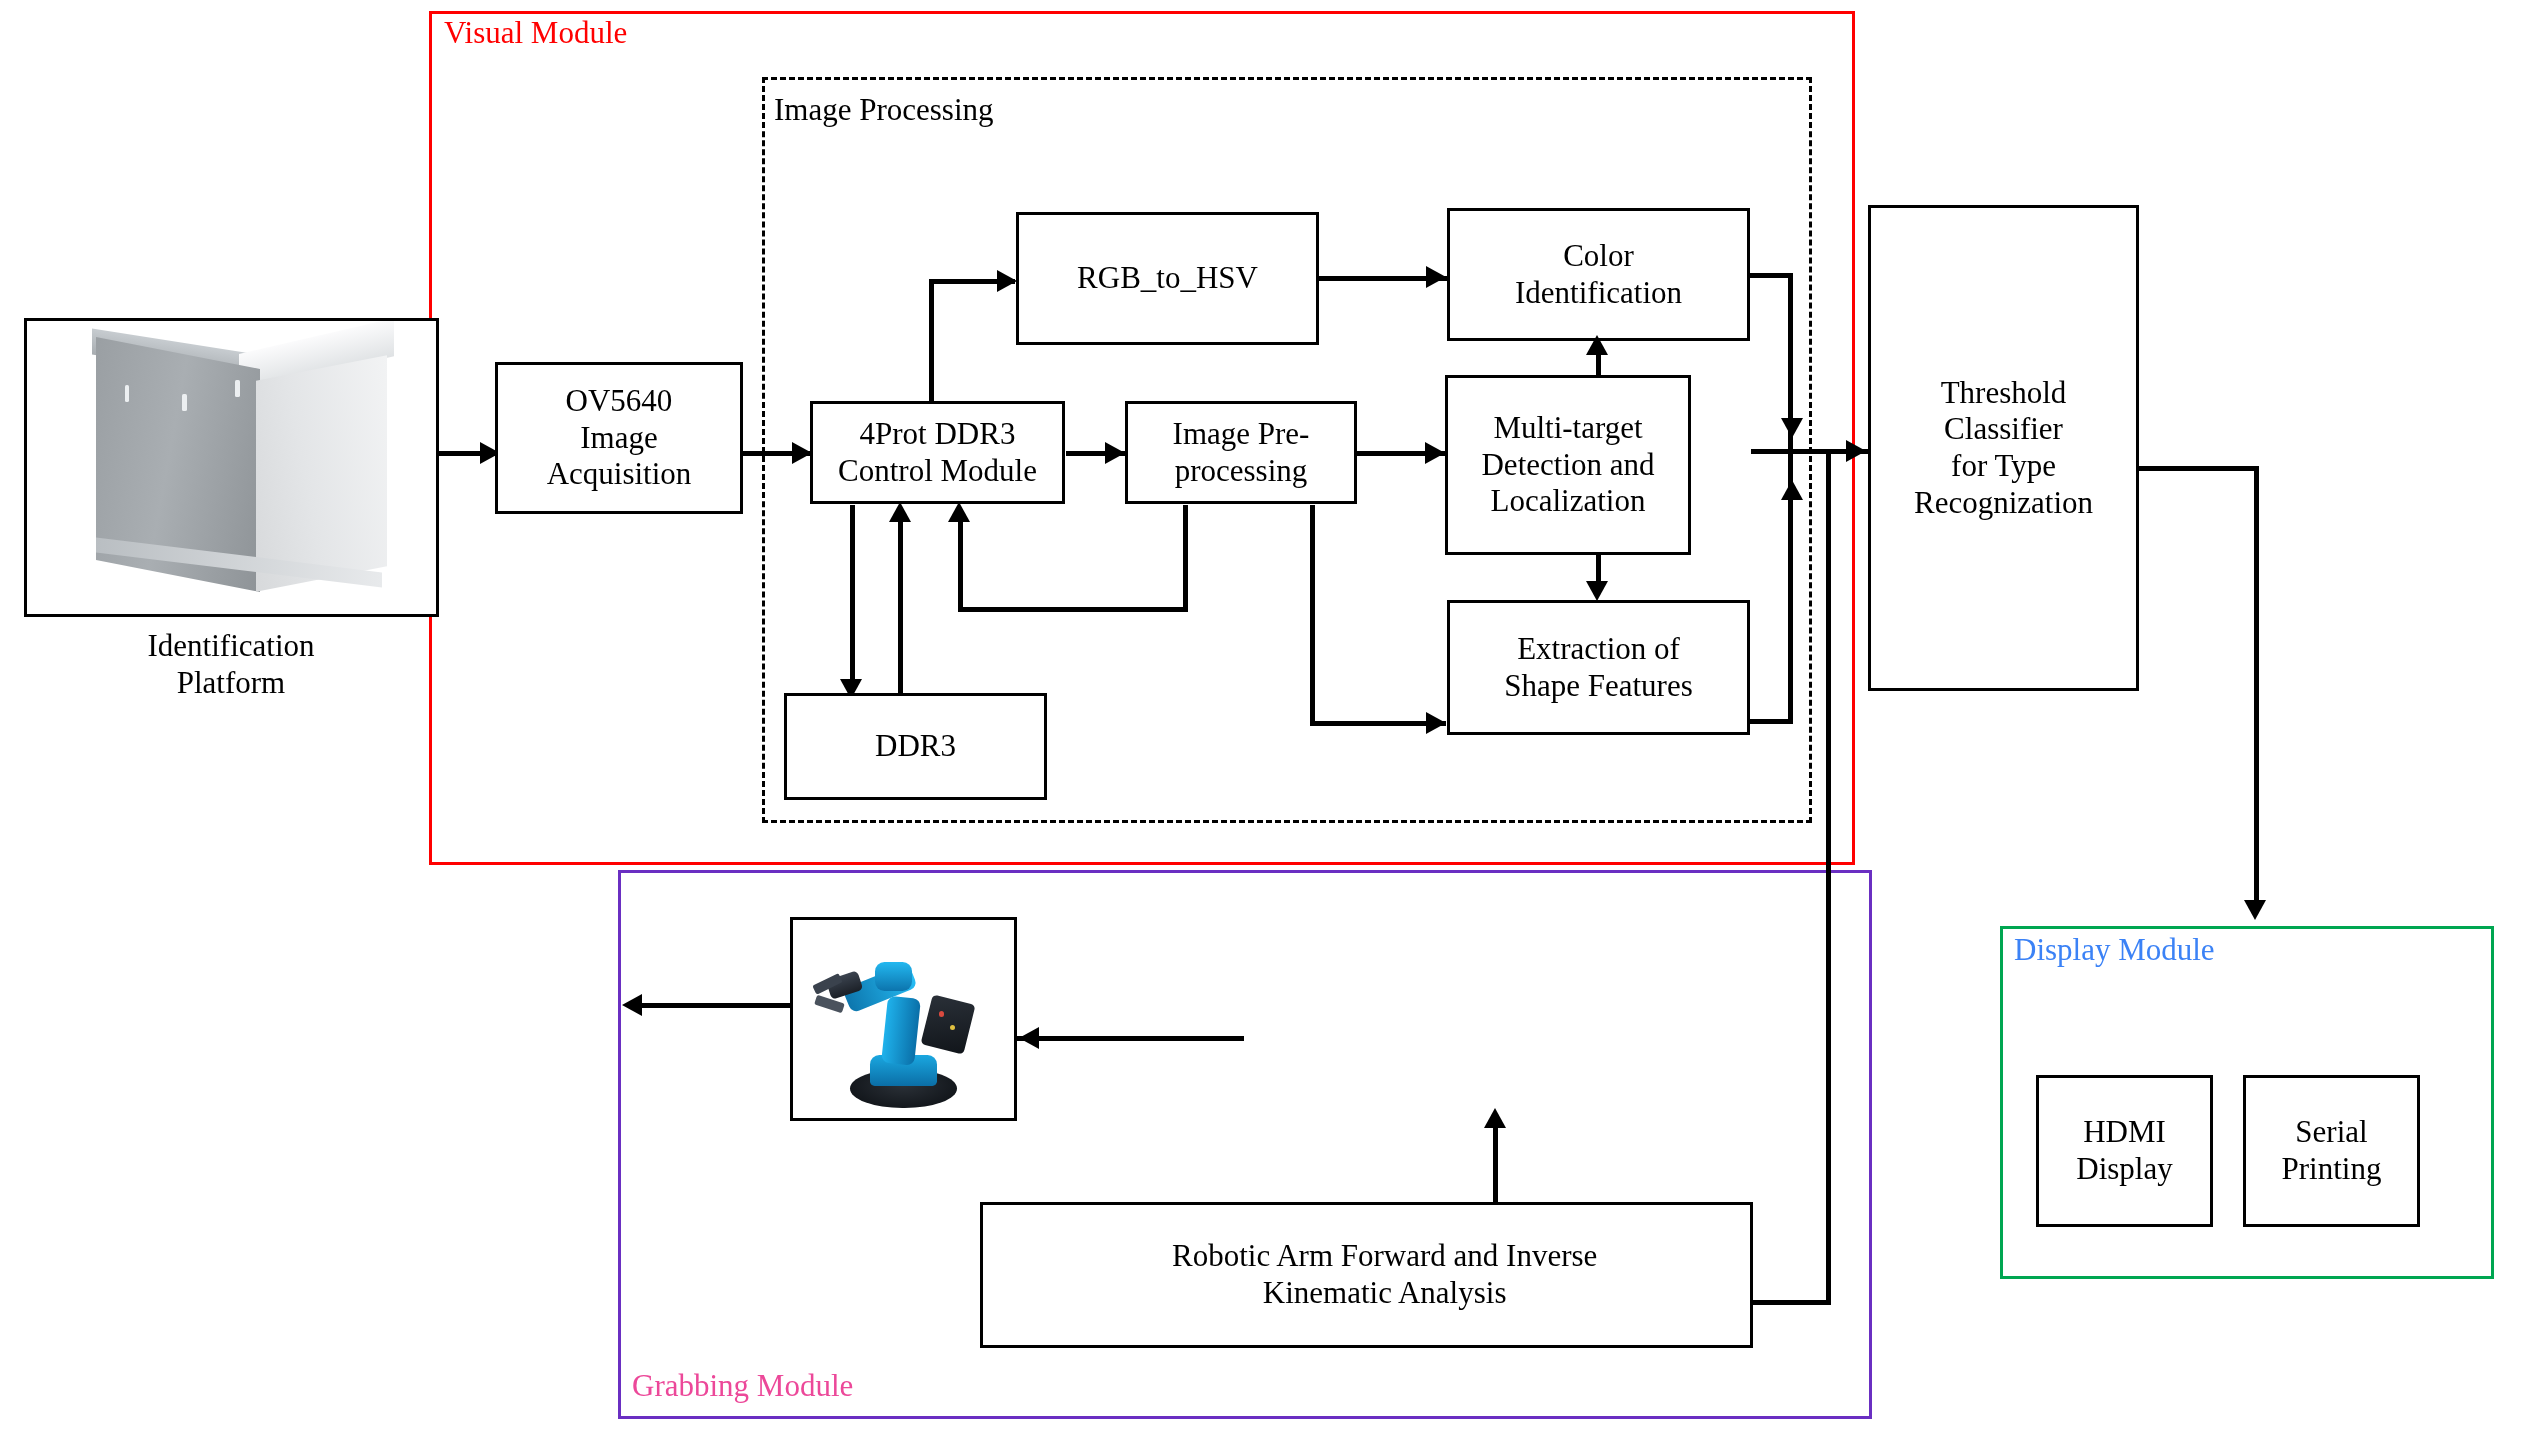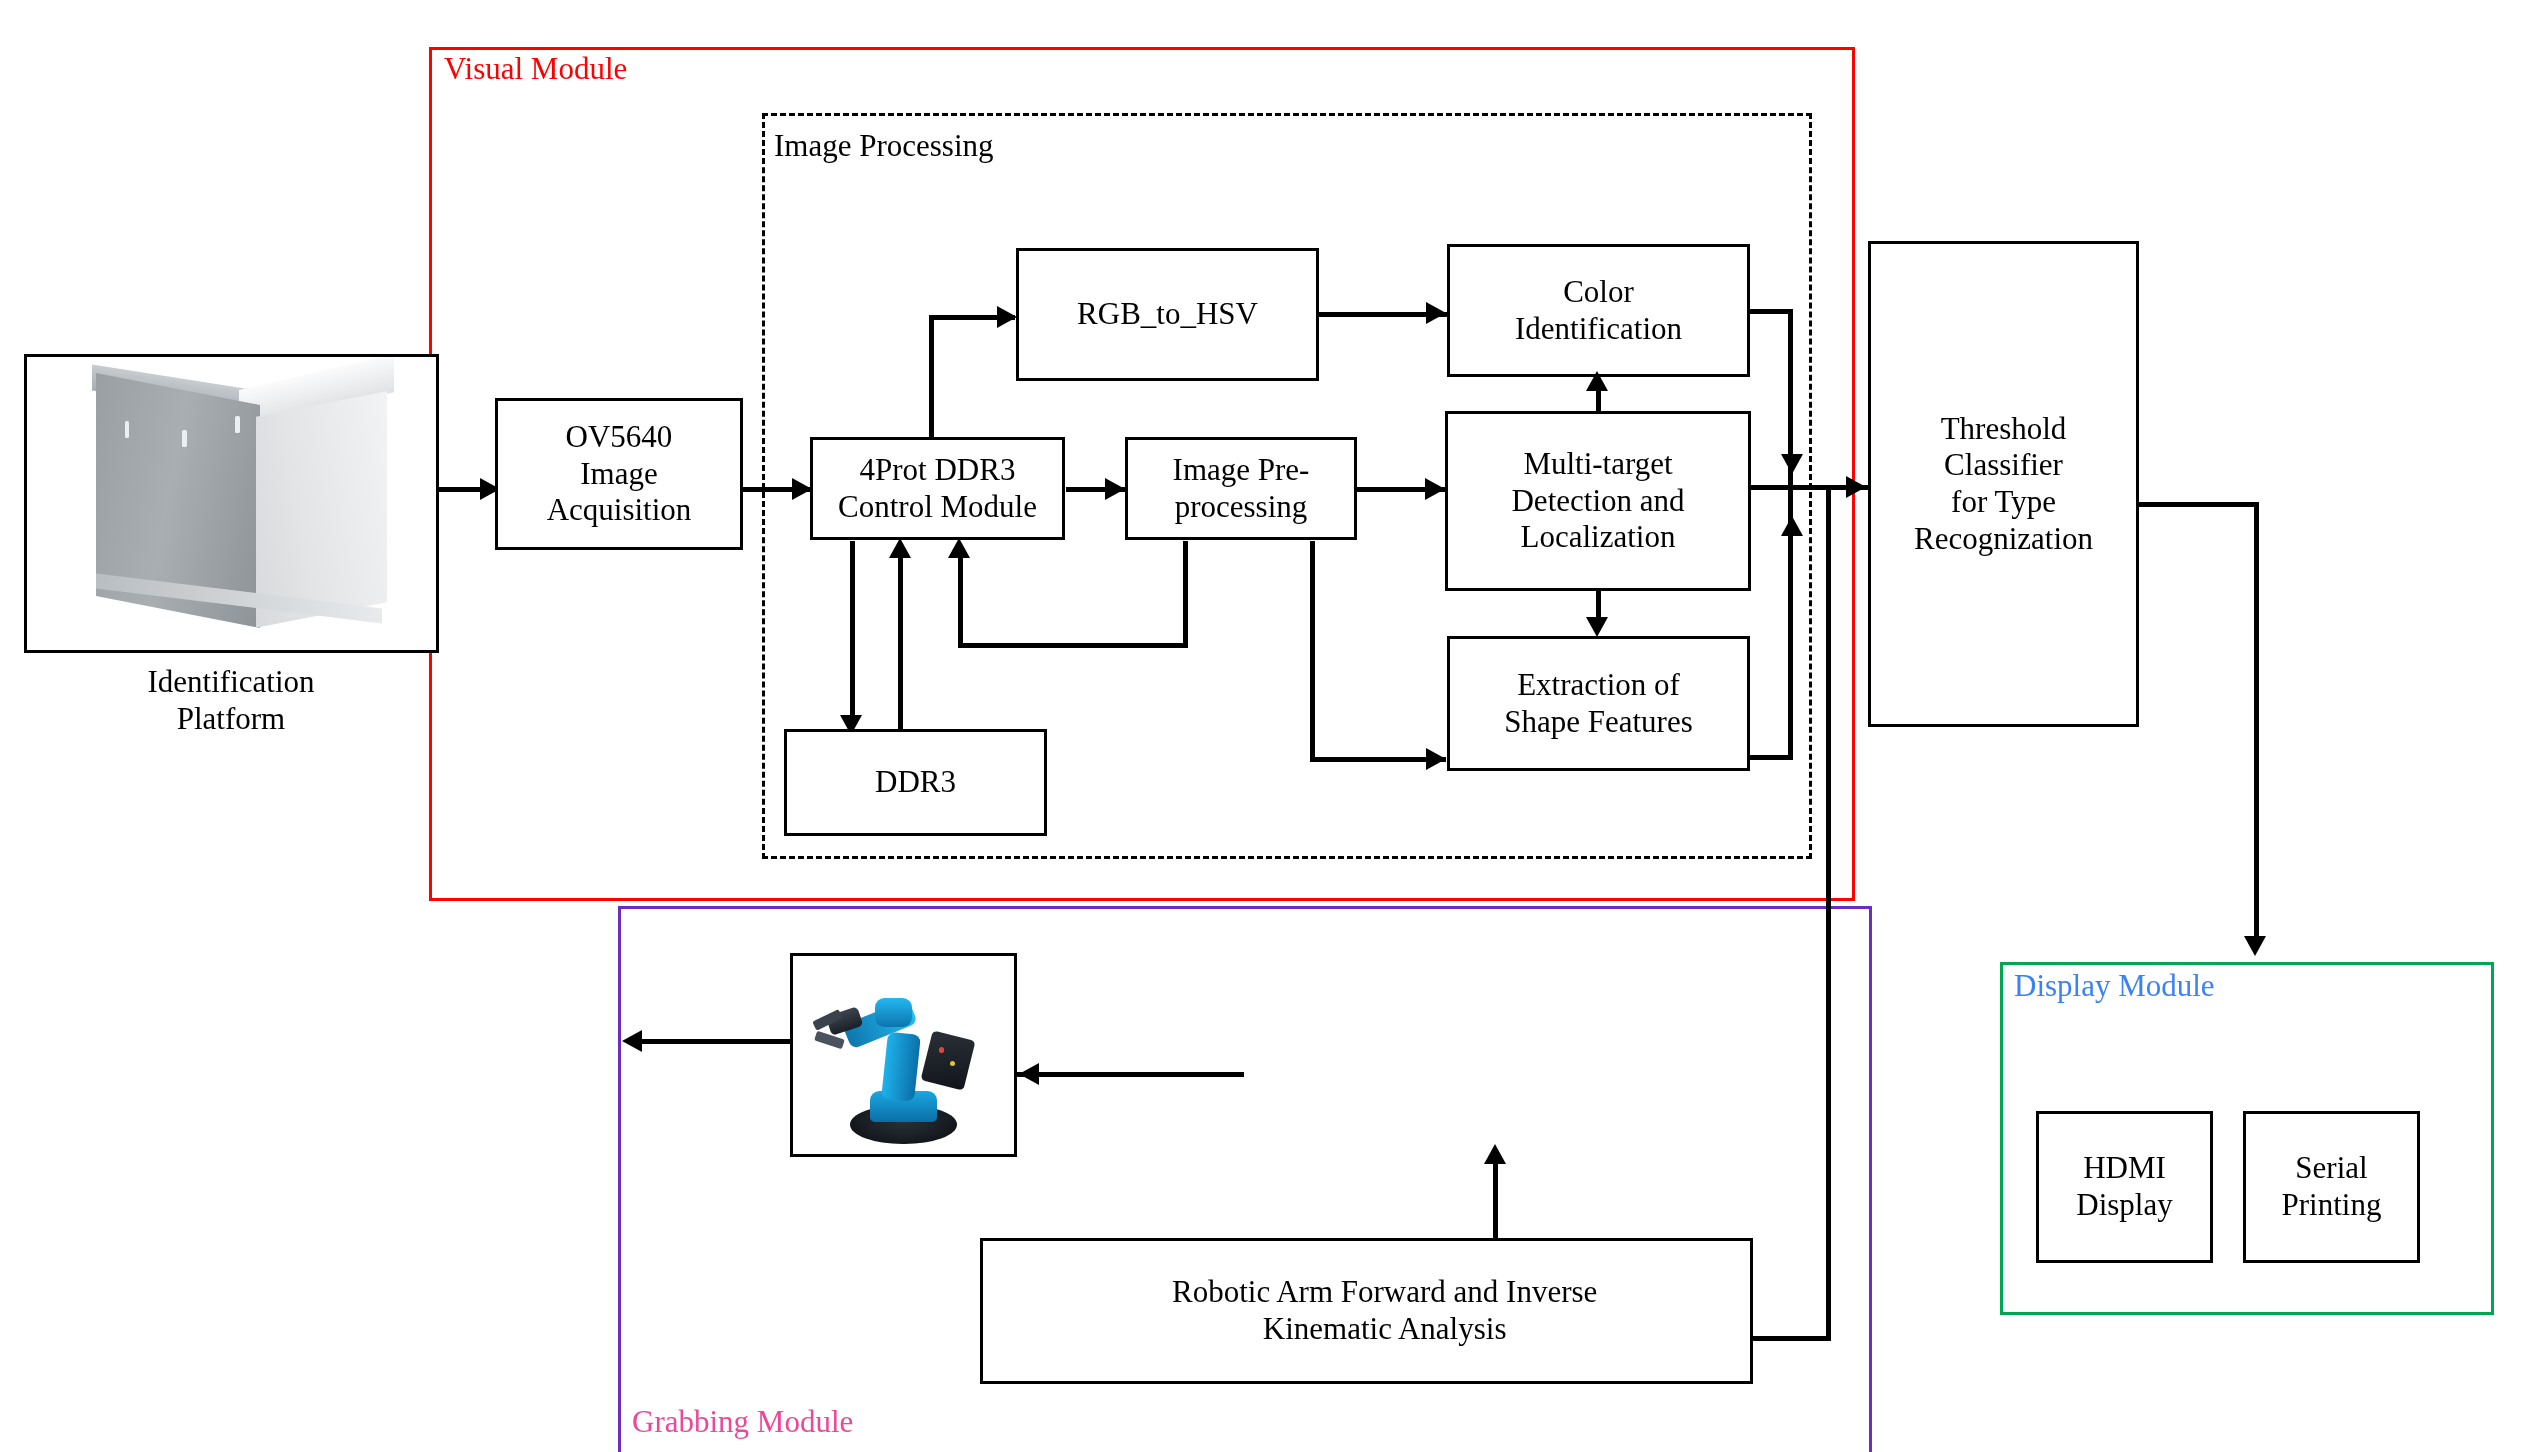--- a/index.html
+++ b/index.html
@@ -1,18 +1,18 @@
 <!DOCTYPE html>
 <html style="font-size:12.5px"><head>
 <meta charset="utf-8">
 <style>
   html,body{margin:0;padding:0;background:#fff;}
   body{width:2538px;height:1453px;position:relative;
        font-family:"Liberation Serif","DejaVu Serif",serif;color:#000;}
-  #stage{position:absolute;inset:0;margin-top:36px;}
+  #stage{position:absolute;inset:0;}
 
   
   .module-frame{position:absolute;box-sizing:border-box;background:transparent;}
   .module-label{position:absolute;white-space:nowrap;font-size:31px;line-height:1;}
 
   
   .dashed-frame{position:absolute;box-sizing:border-box;border:3.1px dashed #000;background:transparent;}
   .dashed-label{position:absolute;white-space:nowrap;font-size:31px;color:#000;line-height:1;}
 
   
@@ -176,21 +176,21 @@
     </div>
   </div>
 
   <div class="box" style="left:1447px;top:208px;width:303px;height:133px;">
     <div>
       <span>Color</span>
       <span>Identification</span>
     </div>
   </div>
 
-  <div class="box" style="left:1445px;top:375px;width:306px;height:180px;">
+  <div class="box" style="left:1445px;top:375px;width:246px;height:180px;">
     <div>
       <span>Multi-target</span>
       <span>Detection and</span>
       <span>Localization</span>
     </div>
   </div>
 
   <div class="ln vln" style="left:1596px;top:346px;height:31px;"></div>
   <div class="arr arr-u" style="left:1586px;top:335px;"></div>
 

